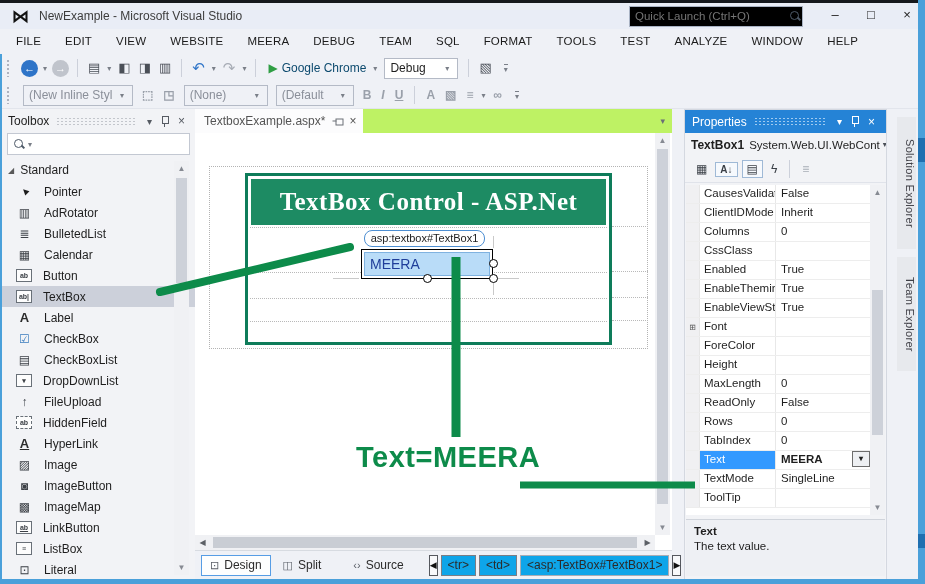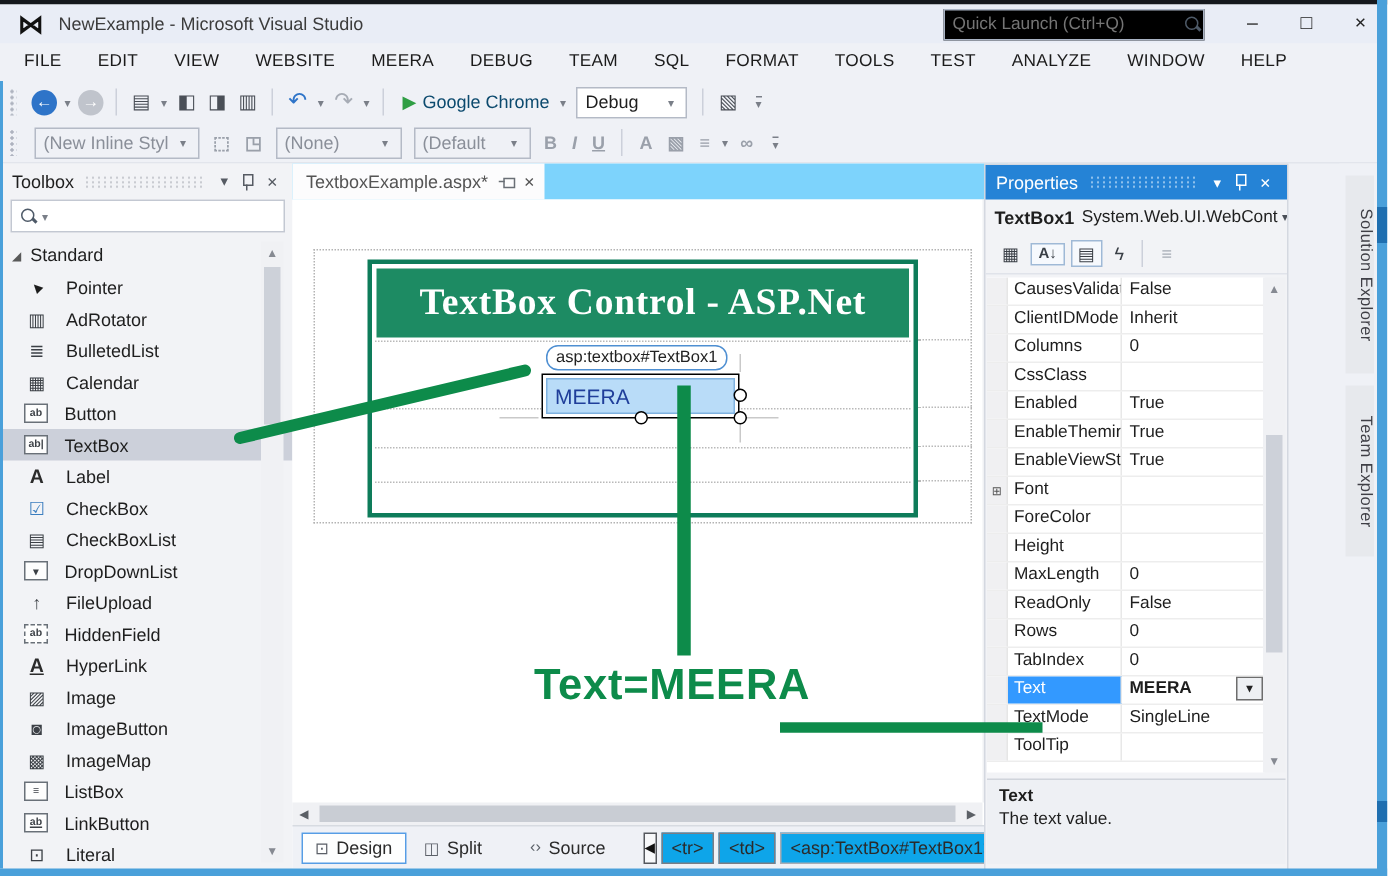--- a/index.html
+++ b/index.html
@@ -67,21 +67,21 @@
   .ti.bold{font-weight:bold;font-size:13px;color:#2b2b2b}
   .ti.blue{color:#3c7ebf}
   .tl{font-size:12px;color:#1e1e1e;white-space:nowrap}
   
   .sb{background:#f0f1f4}
   .sb .ar{position:absolute;left:0;width:15px;height:15px;font-size:8px;color:#868a92;text-align:center;line-height:15px}
   .sb .thumb{position:absolute;left:2px;width:11px;background:#cdd1d9;border-radius:0}
   #tbx-scroll{position:absolute;right:6px;top:52px;bottom:4px;width:15px}
   
   #editor{left:195px;top:109px;width:477px;height:470px;background:#fff}
-  #tabstrip{position:absolute;left:0;top:0;width:477px;height:24px;background:#7dd3fc;display:flex;align-items:center}
+  #tabstrip{position:absolute;left:0;top:0;width:477px;height:24px;background:#bef264;display:flex;align-items:center}
   .doctab{height:24px;display:flex;align-items:center;background:#fcfcfd;padding:0 7px 0 9px;font-size:12px;color:#545454}
   .doctab .pin{color:#6a6f76;transform:rotate(90deg);margin:0 2px 0 8px}
   .doctab .x{font-size:12px;color:#555;margin-left:4px}
   .strip-dd{margin-left:auto;font-size:9px;color:#6a6f76;padding-right:7px}
   #canvas{position:absolute;left:0;top:24px;width:460px;height:402px;background:#fff;overflow:hidden}
   #dotrect{position:absolute;left:14px;top:33px;width:439px;height:183px;border:1px dotted #b3b3b3}
   .outline{position:absolute;border-top:1px dotted #b9b9b9}
   #greenbox{position:absolute;left:35px;top:6px;width:367px;height:172px;border:3px solid #0e7c5a;background:#fff}
   #gbanner{position:absolute;left:3px;right:3px;top:3px;height:46px;background:#1d8b63;color:#fff;
            font-family:"Liberation Serif",serif;font-weight:bold;font-size:25px;text-align:center;line-height:46px;letter-spacing:.5px}
@@ -98,21 +98,21 @@
   #hscroll .ar{position:absolute;top:0;width:15px;height:15px;font-size:8px;color:#5c6066;text-align:center;line-height:15px}
   #hscroll .thumb{position:absolute;left:18px;right:18px;top:2px;height:11px;background:#c9cdd4}
   #viewbar{position:absolute;left:0;top:441px;width:477px;height:29px;background:#eff1f6;border-top:1px solid #d7dbe1;display:flex;align-items:center;padding:0 4px;font-size:12px;color:#2b2b2b}
   .vbtn{display:flex;align-items:center;height:21px;padding:0 8px;margin:0 2px}
   .vbtn .vi{font-size:11px;color:#5b6068;margin-right:5px}
   .vbtn.active{border:1px solid #569de5;background:#fdfefe}
   .vsep{width:1px;height:16px;background:#c3c7cf;margin:0 6px}
   .tagbox{height:21px;border:1px solid #7a7d85;background:#0ea5e9;display:flex;align-items:center;padding:0 6px;margin-left:3px;font-size:12px;white-space:nowrap}
   .tagnav{height:21px;width:15px;border:1px solid #55585e;background:#f7f8fa;text-align:center;line-height:19px;font-size:9px;color:#111;margin-left:3px}
   
-  #props{left:656px;top:109px;width:203px;height:472px;background:#f2f3f6;border:1px solid #d4d8e0}
+  #props{left:684px;top:109px;width:203px;height:472px;background:#f2f3f6;border:1px solid #d4d8e0}
   #propshead{height:23px;background:#2583d6;color:#fff;display:flex;align-items:center;padding:0 7px;font-size:12px}
   #propshead .dots{color:#bcdcf7;opacity:.8}
   #propshead .hico,#propshead .pin{color:#fff}
   #objrow{height:23px;display:flex;align-items:center;padding:0 6px;font-size:11.5px;white-space:nowrap;overflow:hidden}
   #objrow b{font-size:12px;margin-right:5px}
   #objrow .caret{margin-left:auto;color:#4a4f57}
   #ptools{height:27px;display:flex;align-items:center;padding:0 5px;border-bottom:1px solid #e0e3ea}
   .pt{font-size:12px;color:#3a3f46;padding:1px 4px;margin:0 2px}
   .pt.boxed{border:1px solid #9fb9d6;background:#f6f9fd}
   .pt.small{font-size:10px;font-weight:bold}
@@ -310,26 +310,26 @@
       </div>
     <div class="tb-item">
         <span class="ti">◙</span>
         <span class="tl">ImageButton</span>
       </div>
     <div class="tb-item">
         <span class="ti">▩</span>
         <span class="tl">ImageMap</span>
       </div>
     <div class="tb-item">
+        <span class="ti bx un">ab</span>
+        <span class="tl">LinkButton</span>
+      </div>
+    <div class="tb-item">
         <span class="ti bx">≡</span>
         <span class="tl">ListBox</span>
-      </div>
-    <div class="tb-item">
-        <span class="ti bx un">ab</span>
-        <span class="tl">LinkButton</span>
       </div>
     <div class="tb-item">
         <span class="ti">⊡</span>
         <span class="tl">Literal</span>
       </div>
     <div id="tbx-scroll" class="sb">
       <span class="ar" style="top:0">▲</span>
       <span class="thumb" style="top:17px;height:105px"></span>
       <span class="ar" style="bottom:0">▼</span>
     </div>

